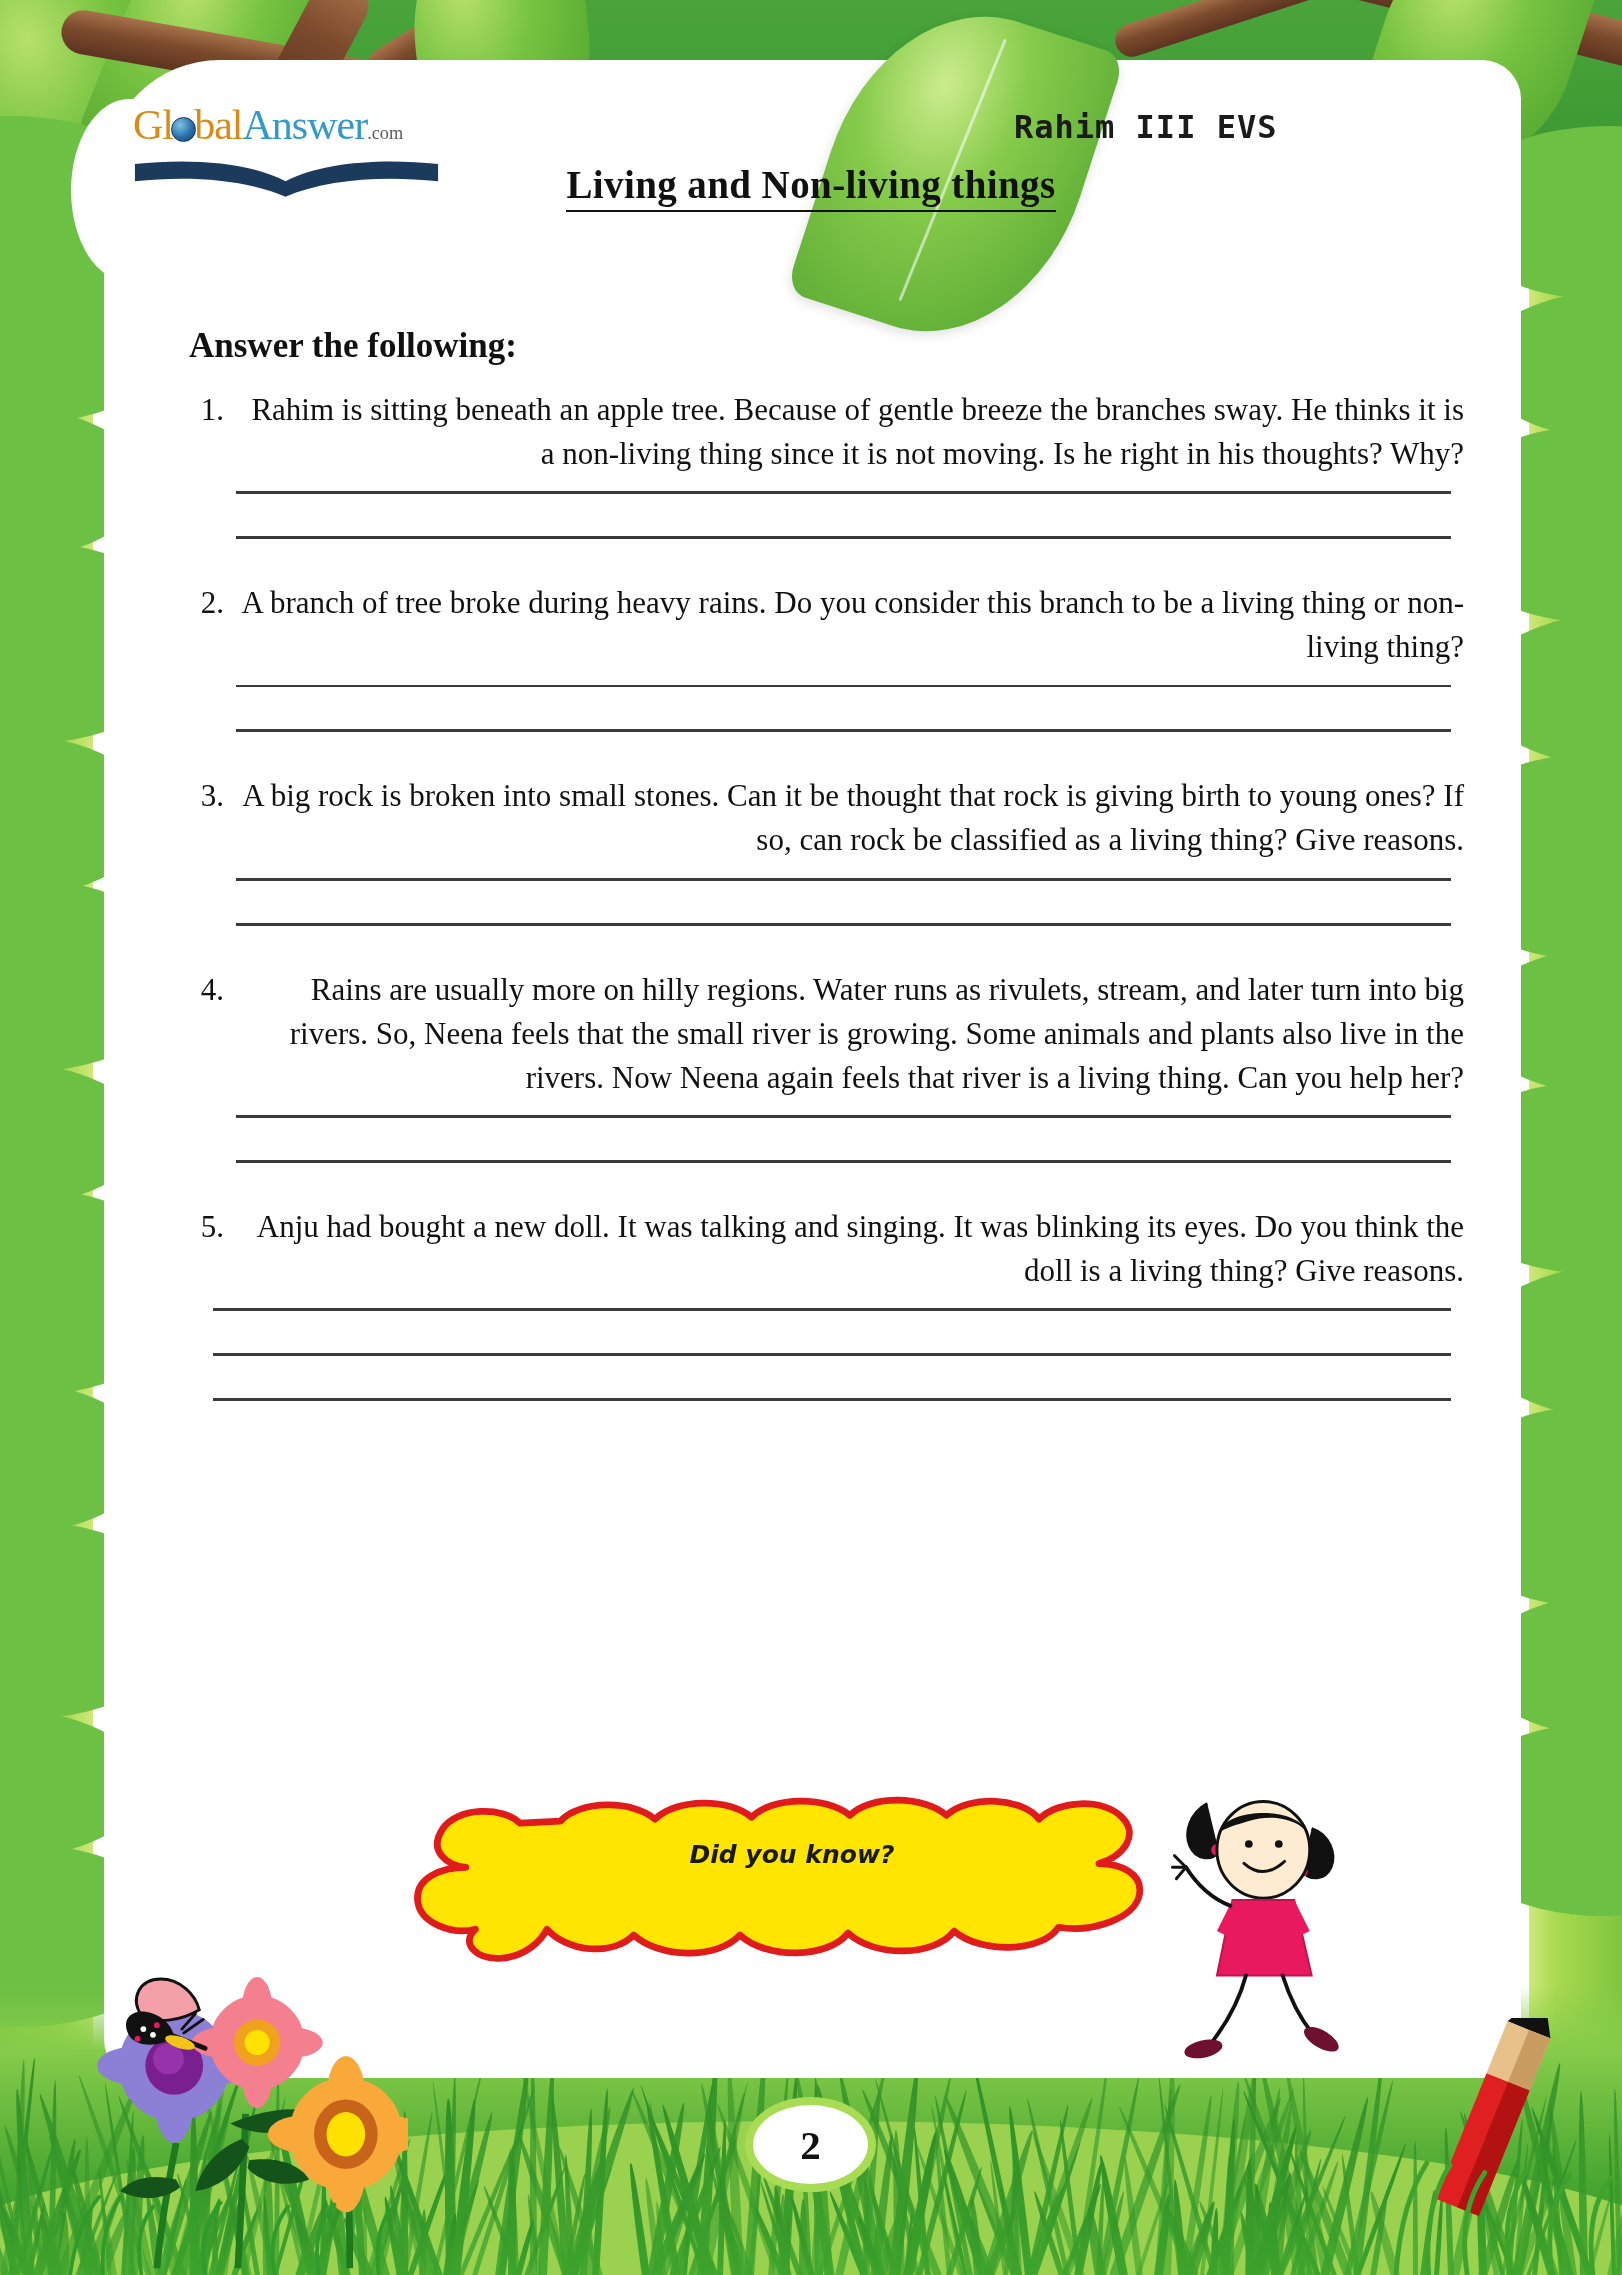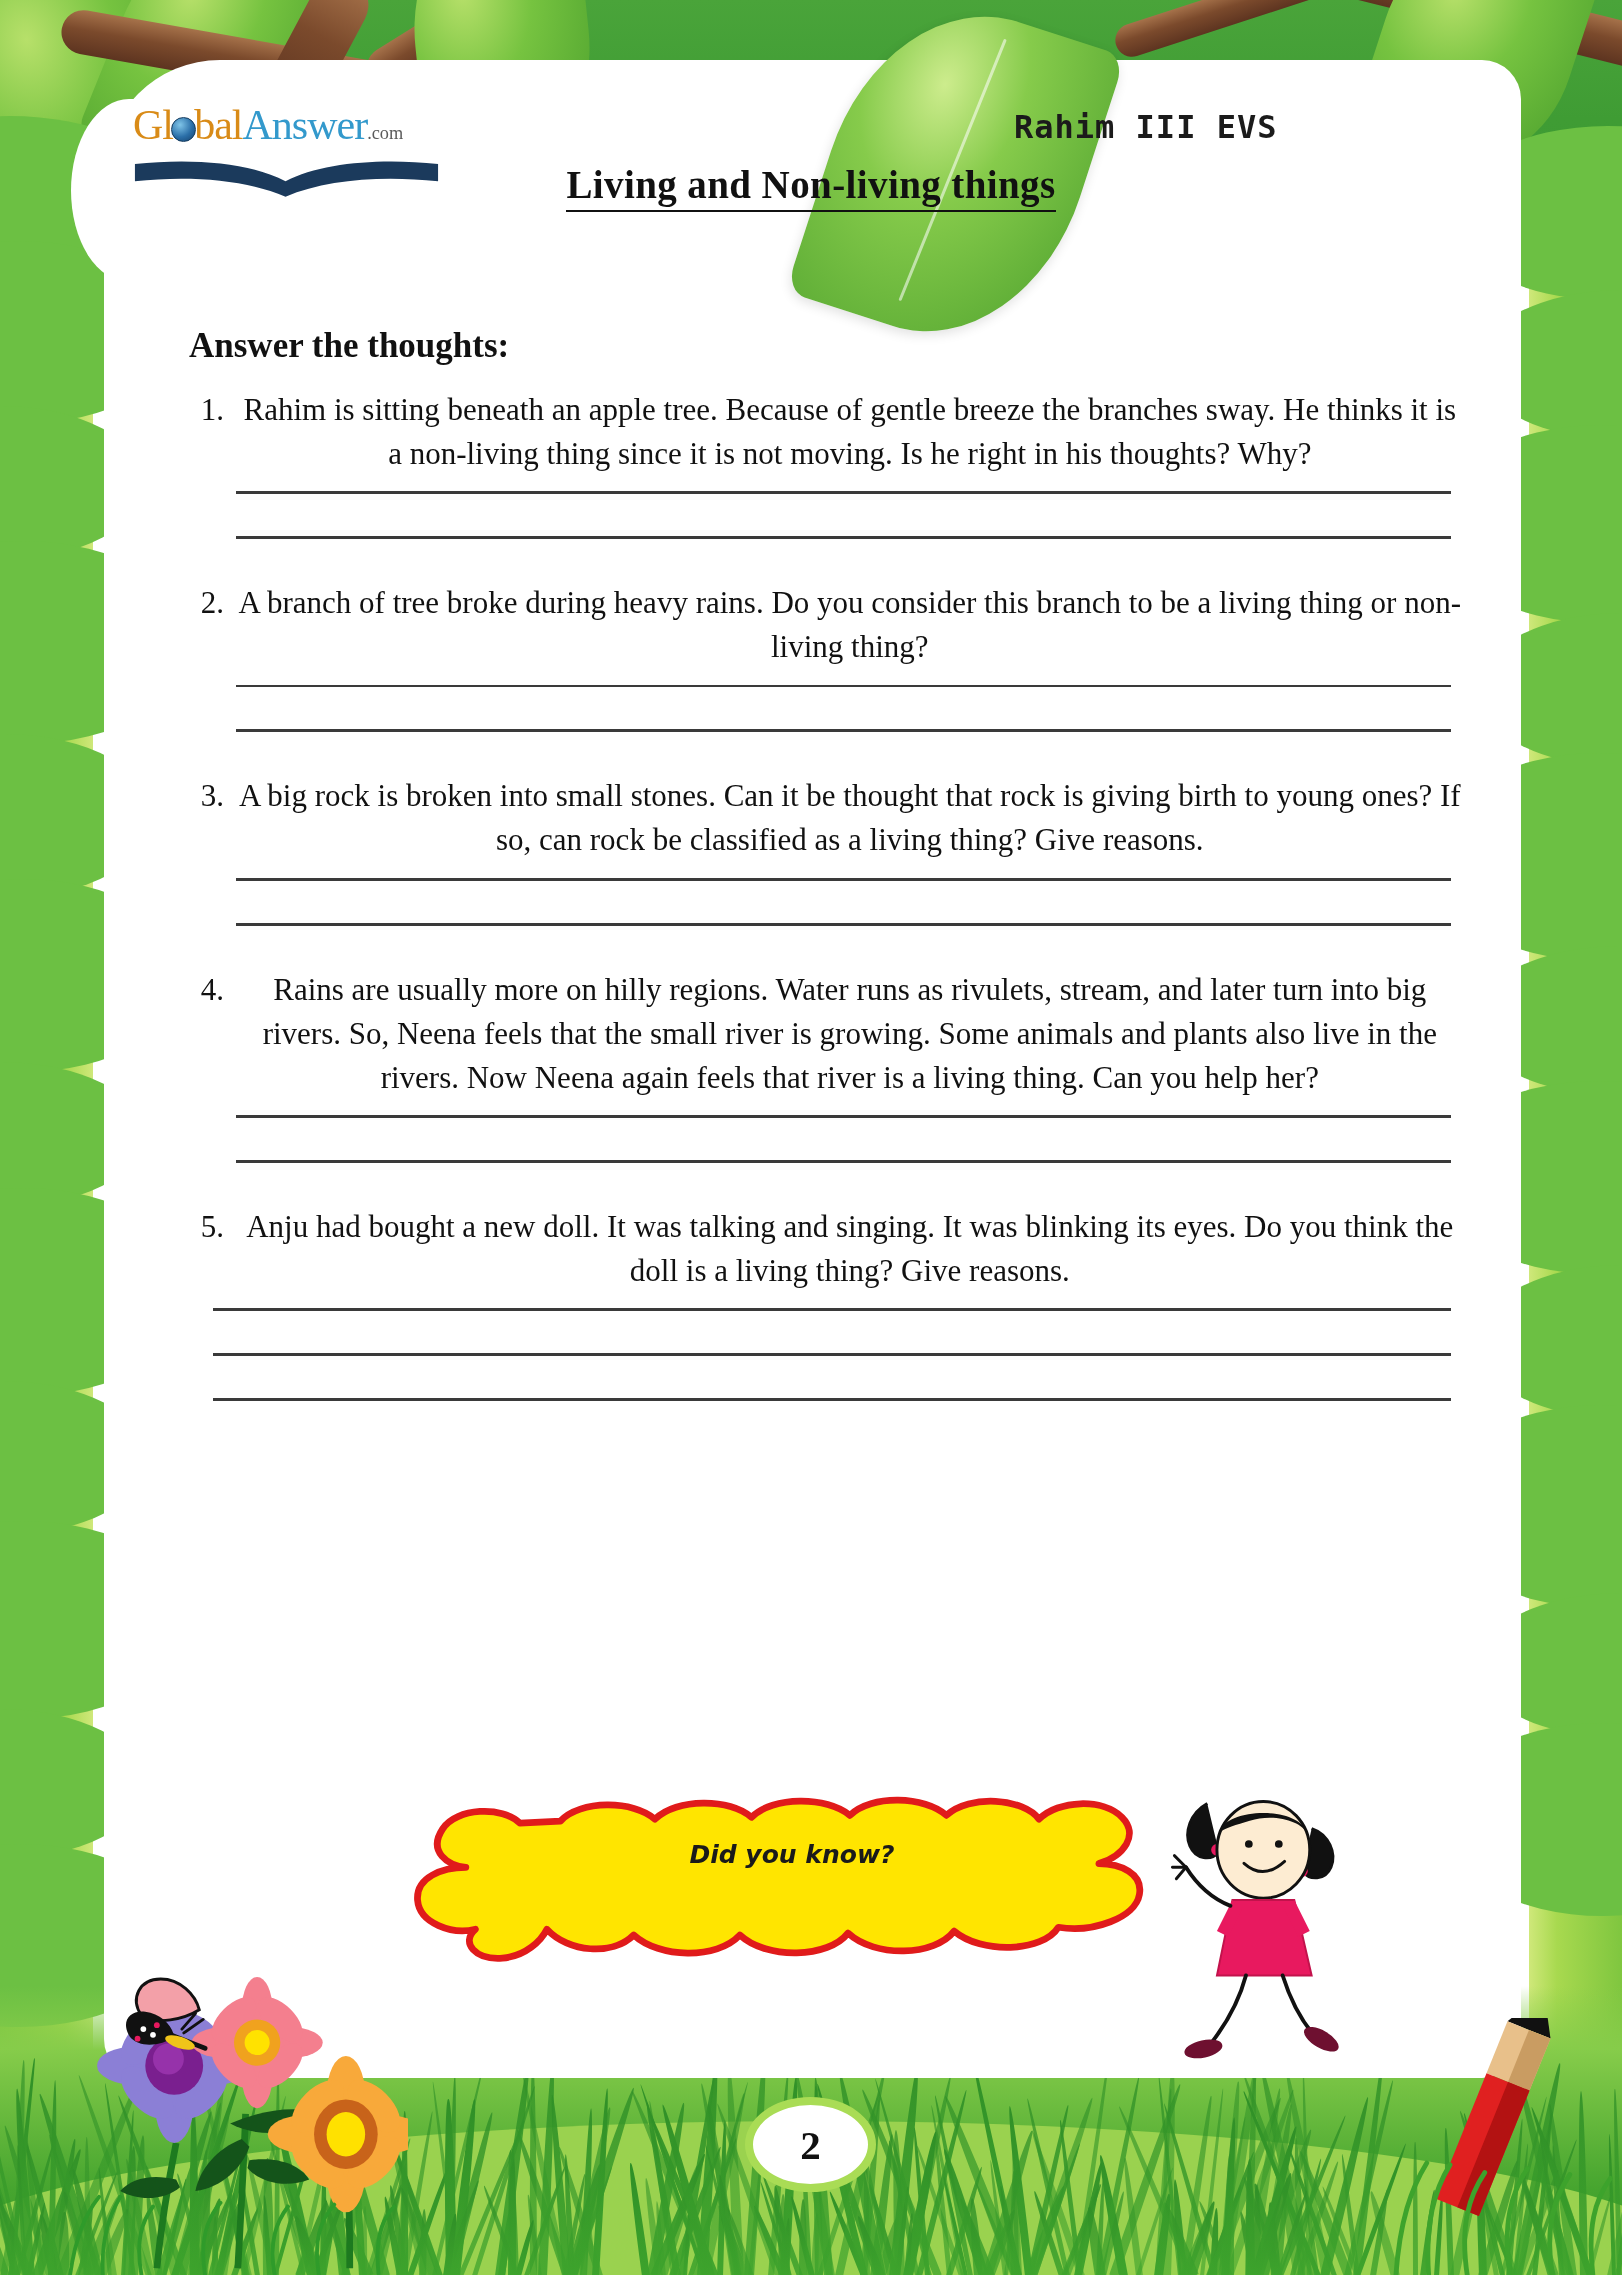--- a/index.html
+++ b/index.html
@@ -154,21 +154,21 @@
 
   .qlist { position: absolute; left: 180px; top: 388px; width: 1284px; }
 
   .q { display: flex; margin-bottom: 0; }
   .q-num {
     width: 44px; flex: 0 0 44px; text-align: right;
     font-size: 31px; line-height: 44px; color: #111;
   }
   .q-text {
     flex: 1; font-size: 31px; line-height: 44px; color: #111;
-    padding-left: 11.6px; text-align: center;
+    padding-left: 11.6px; text-align: right;
   }
 
   .lines { margin-left: 56px; padding-top: 15.4px; }
   .aline {
     height: 2.9px; background: #3a3a3a; margin-bottom: 42px;
     width: 1215px;
   }
   .lines.full { margin-left: 33px; }
   .lines.full .aline { width: 1238px; }
 
@@ -619,21 +619,21 @@
       <path d="M2 8 C60 2 120 6 158 26 C196 6 258 2 316 8 L316 26 C258 20 200 24 158 42 C116 24 58 20 2 26 Z" fill="#1b3a5c"></path>
     </svg>
   </div>
 
   <div class="grade">Rahim III EVS</div>
 
   <div class="worksheet-title">
     <span>Living and Non-living things</span>
   </div>
 
-  <div class="section-heading">Answer the thoughts:</div>
+  <div class="section-heading">Answer the following:</div>
 
   <div class="qlist" id="qlist">
       <div class="q">
         <div class="q-num">1.</div>
         <div class="q-text">Rahim is sitting beneath an apple tree. Because of gentle breeze the branches sway. He thinks it is a non-living thing since it is not moving. Is he right in his thoughts? Why?</div>
       </div>
       <div class="lines">
         <div class="aline"></div>
         <div class="aline"></div>
       </div>

